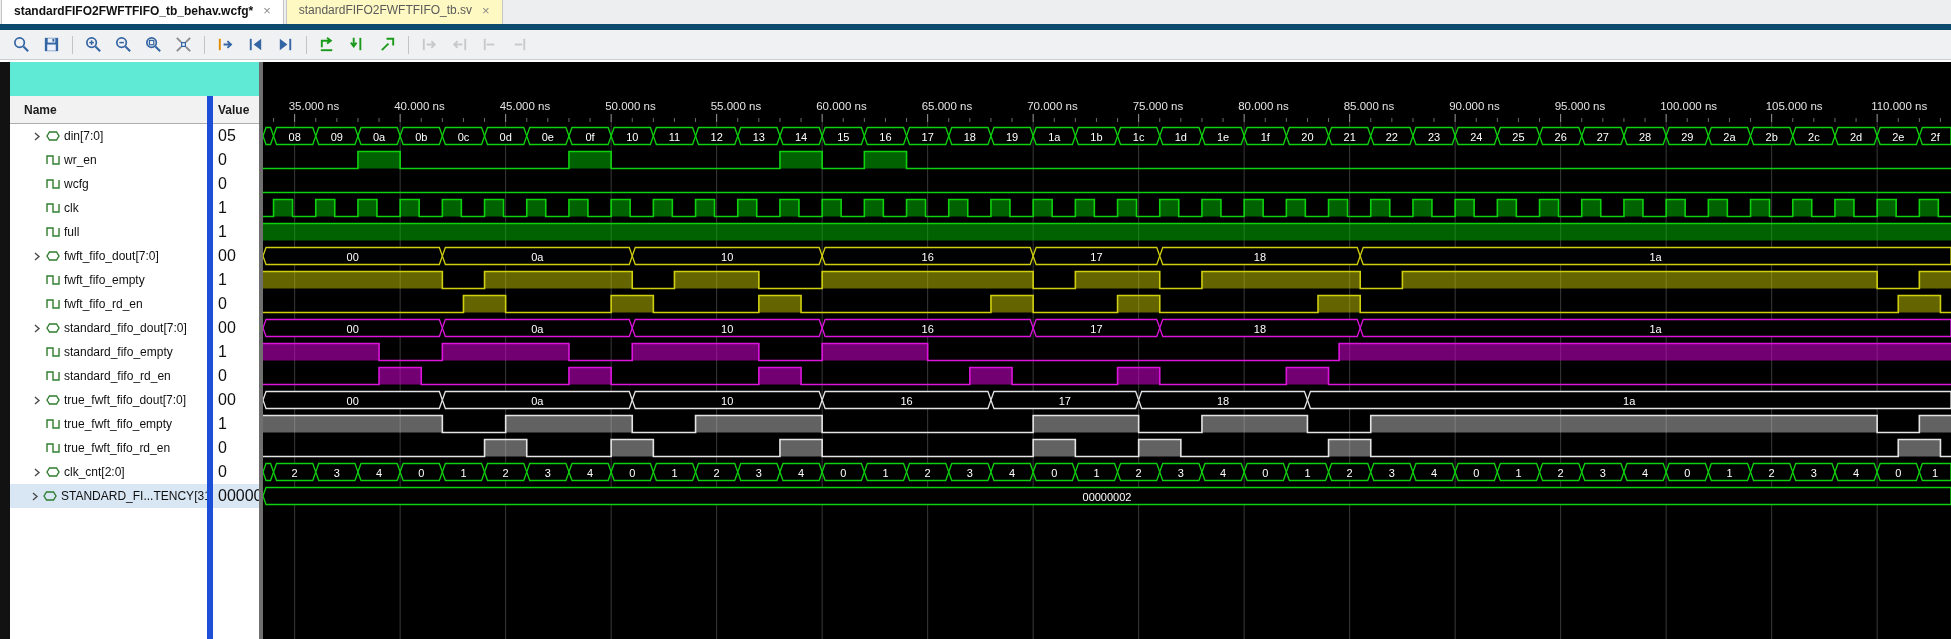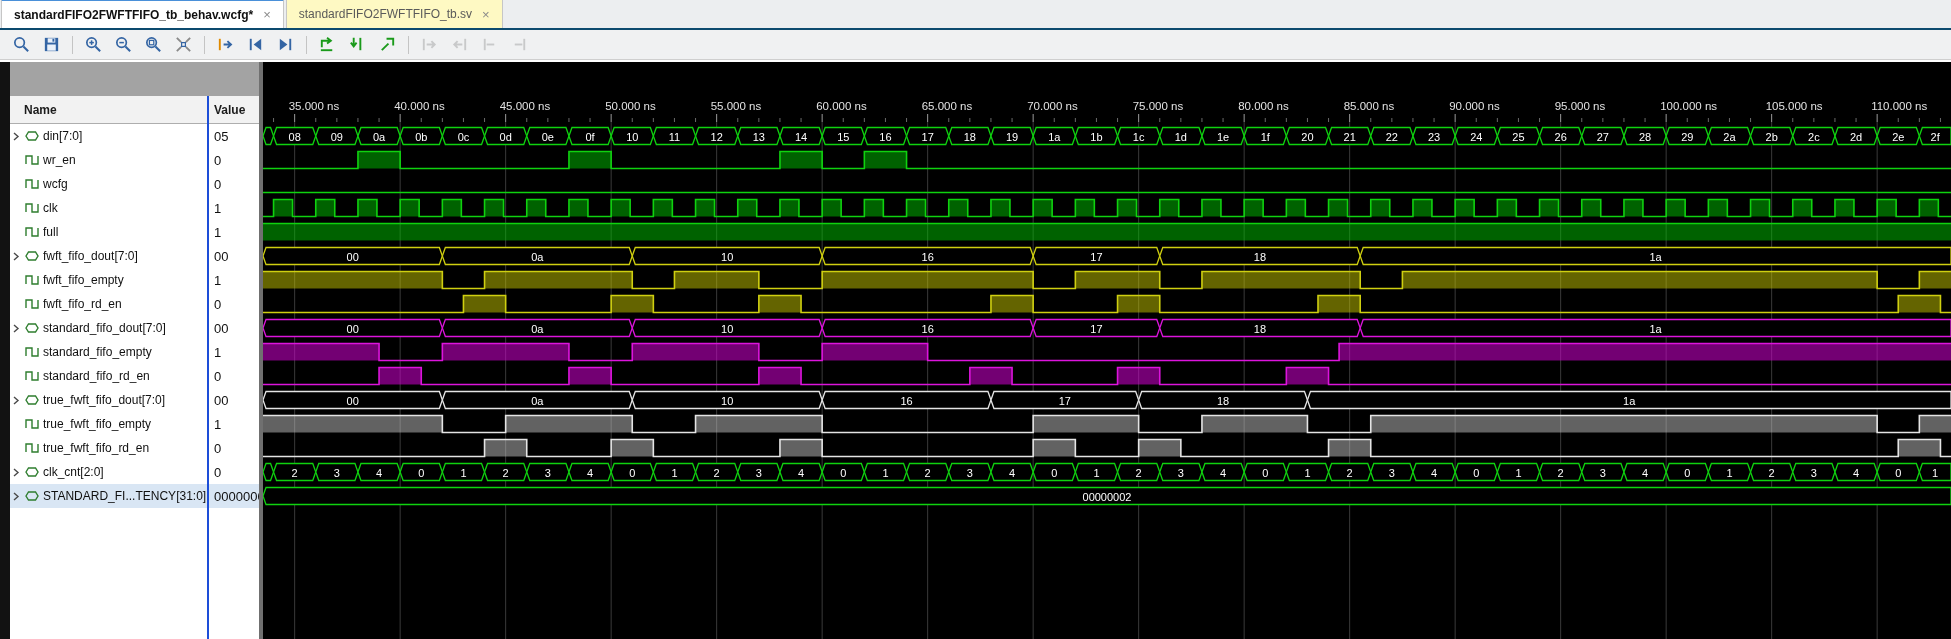--- a/index.html
+++ b/index.html
@@ -1,38 +1,38 @@
 <!DOCTYPE html>
 <html><head>
 <meta charset="utf-8">
 <style>
   *{margin:0;padding:0;box-sizing:border-box}
   html,body{width:1951px;height:639px;overflow:hidden}
   body{font-family:"Liberation Sans",sans-serif;background:#fff;position:relative}
 
-  .tabbar{height:30px;background:#eceef0;border-bottom:2px solid #0c4a6e;display:flex;align-items:flex-end;padding-left:1px}
+  .tabbar{height:30px;background:#eceef0;border-bottom:6px solid #0c4a6e;display:flex;align-items:flex-end;padding-left:1px}
   .tab{height:29px;display:flex;align-items:center;gap:10px;padding:0 12px;font-size:12px;color:#5a5a5a;border:1px solid #c6c6c6;border-bottom:none;background:#fef9c3;margin-right:2px;cursor:default;white-space:nowrap}
   .tab.active{background:#fff;color:#101010;font-weight:bold;border-top:2px solid #4a90d9}
   .tab .close{color:#8a8a8a;font-size:13px;font-weight:normal}
 
   .toolbar{height:30px;background:#f0f1f2;display:flex;align-items:center;padding-left:8px;gap:3px;border-bottom:1px solid #cfcfcf}
   .tbtn{width:27px;height:24px;display:flex;align-items:center;justify-content:center;border-radius:2px}
   .tbtn.disabled{opacity:.38}
   .tsep{width:1px;height:18px;background:#c4c4c4;margin:0 4px}
 
-  .wavewin{position:absolute;left:0;top:62px;width:1746px;bottom:0;background:#a3a3a3}
+  .wavewin{position:absolute;left:0;top:62px;width:1746px;bottom:0;background:#5eead4}
   .leftstrip{position:absolute;left:0;top:0;width:10px;bottom:0;background:#121212}
   .names{position:absolute;left:10px;top:34px;width:197px;bottom:0;background:#fff}
-  .values{position:absolute;left:207px;top:34px;width:52px;bottom:0;background:#fff;border-left:2px solid #1d4ed8}
+  .values{position:absolute;left:207px;top:34px;width:52px;bottom:0;background:#fff;border-left:6px solid #1d4ed8}
   .phead{height:28px;background:#f2f2f2;border-bottom:1px solid #aeaeae;display:flex;align-items:center;font-size:12px;font-weight:bold;color:#1c1c1c}
-  .srow{height:24px;display:flex;align-items:center;font-size:12px;color:#101010;padding-left:0;gap:4px;white-space:nowrap;overflow:hidden}
+  .srow{height:24px;display:flex;align-items:center;font-size:12px;color:#101010;padding-left:21px;gap:4px;white-space:nowrap;overflow:hidden}
   .srow .arrow{width:11px;display:inline-flex;justify-content:center}
   .srow .sicon{display:inline-flex}
   .srow.selected,.vcell.selected{background:#d9e6f4}
-  .vcell{height:24px;display:flex;align-items:center;font-size:13px;color:#101010;padding-left:5px;white-space:nowrap}
+  .vcell{height:24px;display:flex;align-items:center;font-size:16px;color:#101010;padding-left:5px;white-space:nowrap}
   .splitter{position:absolute;left:259px;top:0;width:4px;bottom:0;background:#707070}
   svg.canvas{position:absolute;left:263px;top:0;display:block}
 </style>
 </head>
 <body>
 
 <div class="tabbar">
   <div class="tab active">
     <span>standardFIFO2FWFTFIFO_tb_behav.wcfg*</span>
     <span class="close">×</span>

